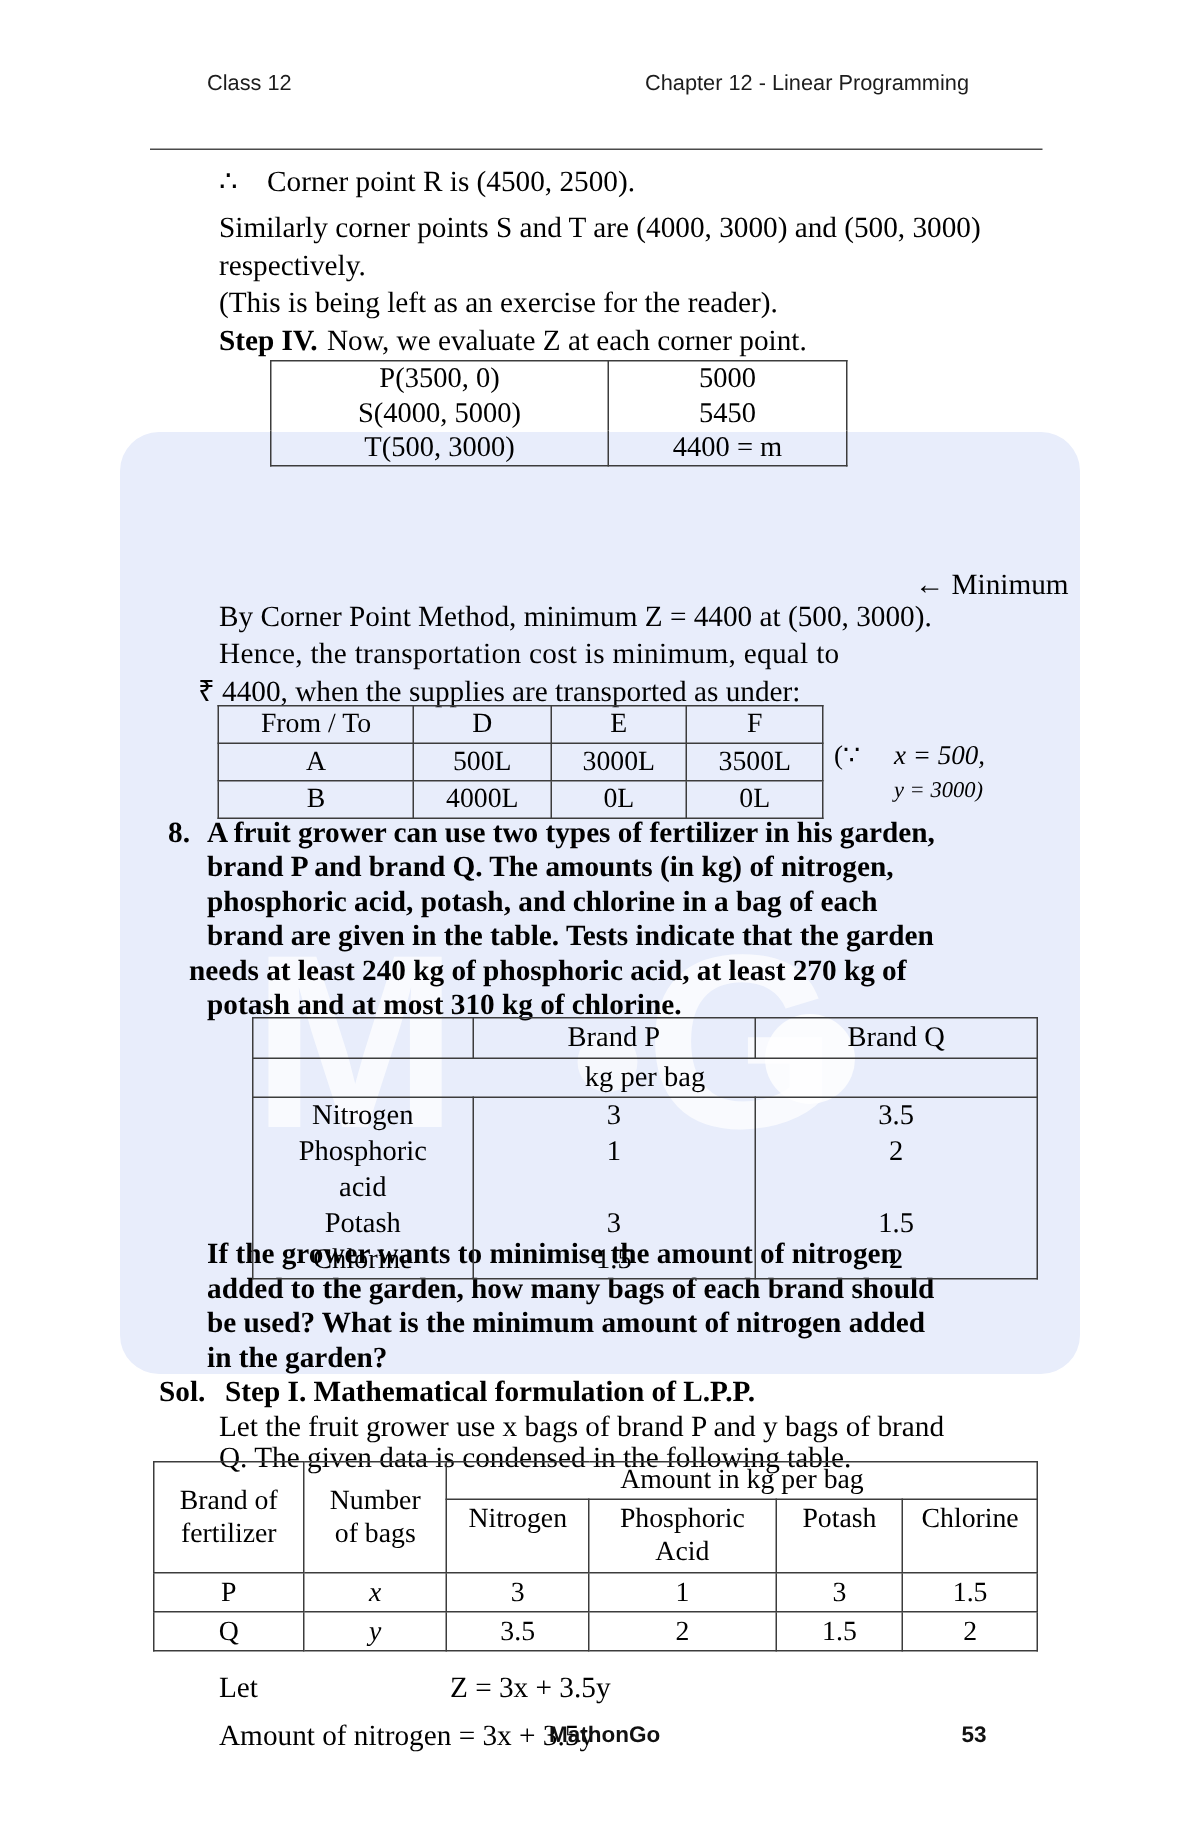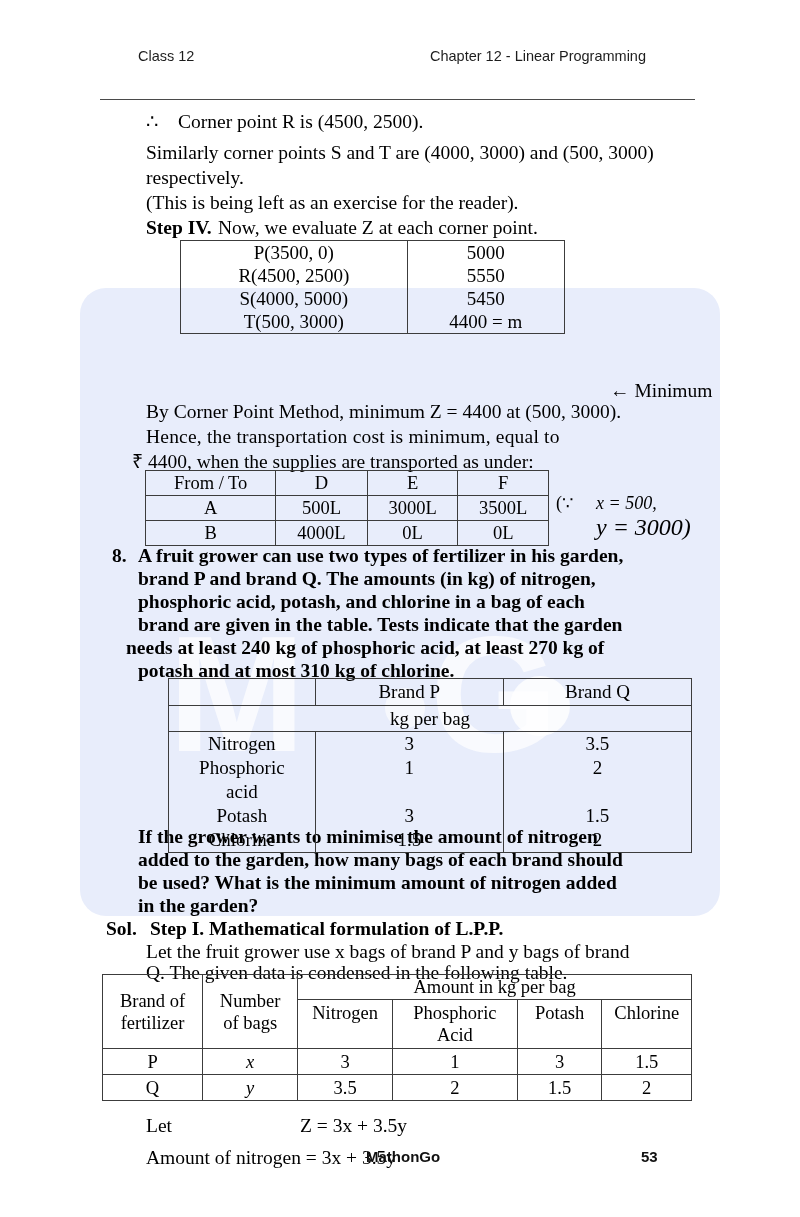--- a/index.html
+++ b/index.html
@@ -162,24 +162,20 @@
     <div class="ln b" style="left:146px;top:216px;">Step IV.</div>
     <div class="ln" style="left:218px;top:216px;">Now, we evaluate Z at each corner point.</div>
 
     <table class="doc" style="left:180px;top:240px;width:385px;">
       <tbody>
       <tr>
         <td style="height:23px;border-bottom:0;">P(3500, 0)</td>
         <td style="height:23px;border-bottom:0;">5000</td>
       </tr>
       <tr>
-        <td style="height:23px;border-top:0;border-bottom:0;">R(4500, 2500)</td>
-        <td style="height:23px;border-top:0;border-bottom:0;">5550</td>
-      </tr>
-      <tr>
         <td style="height:23px;border-top:0;border-bottom:0;">S(4000, 5000)</td>
         <td style="height:23px;border-top:0;border-bottom:0;">5450</td>
       </tr>
       <tr>
         <td style="height:23px;border-top:0;">T(500, 3000)</td>
         <td style="height:23px;border-top:0;"><span>4400 = m</span></td>
       </tr>
     </tbody>
       </table>
 
@@ -207,21 +203,21 @@
         <td style="height:24px;">B</td>
         <td style="height:24px;">4000L</td>
         <td style="height:24px;">0L</td>
         <td style="height:24px;">0L</td>
       </tr>
     </tbody>
       </table>
 
     <div class="ln" style="left:556px;top:492px;font-size:18px;">(∵</div>
     <div class="ln it" style="left:596px;top:492px;font-size:18px;">x = 500,</div>
-    <div class="ln it" style="left:596px;top:516px;font-size:24px;">y = 3000)</div>
+    <div class="ln it" style="left:596px;top:516px;font-size:15px;">y = 3000)</div>
 
     <div class="ln b" style="left:112px;top:544px;">8.</div>
     <div class="ln b" style="left:138px;top:544px;">A fruit grower can use two types of fertilizer in his garden,</div>
     <div class="ln b" style="left:138px;top:567px;">brand P and brand Q. The amounts (in kg) of nitrogen,</div>
     <div class="ln b" style="left:138px;top:590px;">phosphoric acid, potash, and chlorine in a bag of each</div>
     <div class="ln b" style="left:138px;top:613px;">brand are given in the table. Tests indicate that the garden</div>
     <div class="ln b" style="left:126px;top:636px;">needs at least 240 kg of phosphoric acid, at least 270 kg of</div>
     <div class="ln b" style="left:138px;top:659px;">potash and at most 310 kg of chlorine.</div>
 
     <table class="doc" style="left:168px;top:678px;width:524px;">

